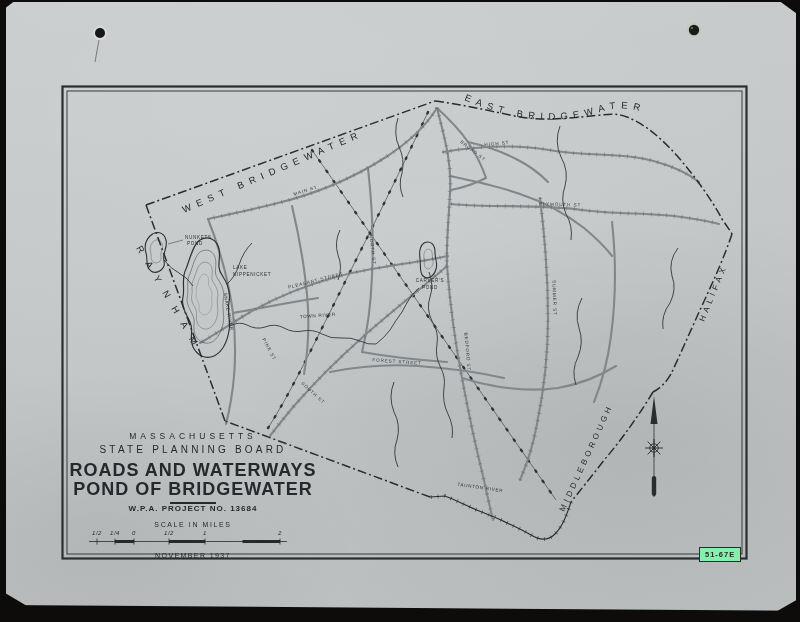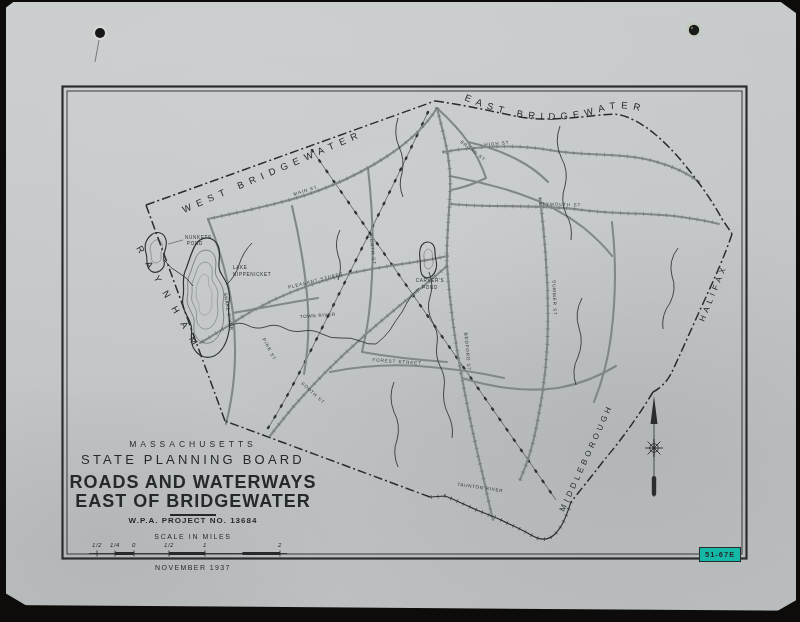--- a/index.html
+++ b/index.html
@@ -17,31 +17,31 @@
   .corner{position:absolute;background:#0d0c0a;z-index:4;}
   .c-tl{left:0;top:0;width:16px;height:12px;clip-path:polygon(0 0,100% 0,0 100%);}
   .c-tr{right:0;top:0;width:22px;height:16px;clip-path:polygon(0 0,100% 0,100% 100%);}
   .c-bl{left:0;bottom:0;width:54px;height:32px;clip-path:polygon(0 0,0 100%,100% 100%);}
   .c-br{right:0;bottom:0;width:42px;height:24px;clip-path:polygon(100% 0,100% 100%,0 100%);}
   .band{position:absolute;left:0;right:0;bottom:8px;height:9px;background:#0d0c0a;
         clip-path:polygon(0 0,100% 65%,100% 100%,0 100%);z-index:4;}
   svg.map{position:absolute;left:0;top:0;width:800px;height:622px;z-index:2;}
   .title-block{position:absolute;left:40px;top:431px;width:306px;text-align:center;
       color:#26292b;z-index:3;}
-  .tb-state{font-size:8.5px;letter-spacing:4px;margin-top:8px;}
-  .tb-agency{font-size:13px;letter-spacing:3.2px;margin-top:3px;}
+  .tb-state{font-size:8.5px;letter-spacing:4px;}
+  .tb-agency{font-size:10px;letter-spacing:3.2px;margin-top:3px;}
   .tb-main{font-size:18px;font-weight:bold;letter-spacing:1px;line-height:19px;margin-top:6px;}
   .tb-main2{font-size:18px;font-weight:bold;letter-spacing:1px;line-height:19px;}
   .tb-rule{width:46px;height:2px;background:#26292b;margin:3px auto 0 auto;}
   .tb-project{font-size:8px;font-weight:bold;letter-spacing:1px;margin-top:0;}
   .tb-scale-label{font-size:7px;letter-spacing:1.6px;margin-top:8px;}
   .tb-date{font-size:7px;letter-spacing:1.4px;margin-top:1px;}
   .scalebar-wrap{margin-top:1px;}
   .plate{position:absolute;left:699px;top:547px;height:11px;padding:1px 5px;
-      border:1.5px solid #2a2d2f;background:#14b8a6;color:#26292b;
+      border:1.5px solid #2a2d2f;background:#86efac;color:#26292b;
       font-size:7.5px;font-weight:bold;letter-spacing:1px;line-height:11px;z-index:5;}
   text{font-family:"Liberation Sans",sans-serif;}
 </style>
 </head>
 <body>
 
 <div class="stage">
   <div class="sheet"></div>
 
   <svg class="map" viewBox="0 0 800 622">
@@ -238,21 +238,21 @@
         <circle cx="694" cy="30" r="5.2" fill="#1a1c1a"></circle>
         <circle cx="692" cy="28" r="1" fill="#7d837d"></circle>
       </g>
     </g>
   </svg>
 
   <div class="title-block">
     <div class="tb-state">MASSACHUSETTS</div>
     <div class="tb-agency">STATE PLANNING BOARD</div>
     <div class="tb-main">ROADS AND WATERWAYS</div>
-    <div class="tb-main2">EAST OF BRIDGEWATER</div>
+    <div class="tb-main2">POND OF BRIDGEWATER</div>
     <div class="tb-rule"></div>
     <div class="tb-project">W.P.A. PROJECT NO. 13684</div>
     <div class="tb-scale-label">SCALE IN MILES</div>
     <div class="scalebar-wrap">
       <svg width="212" height="18" viewBox="0 0 212 18">
         <g fill="#26292b" font-size="6" letter-spacing="0.5" text-anchor="middle" font-style="italic">
           <text x="10" y="6">1/2</text>
           <text x="28" y="6">1/4</text>
           <text x="47" y="6">0</text>
           <text x="82" y="6">1/2</text>

